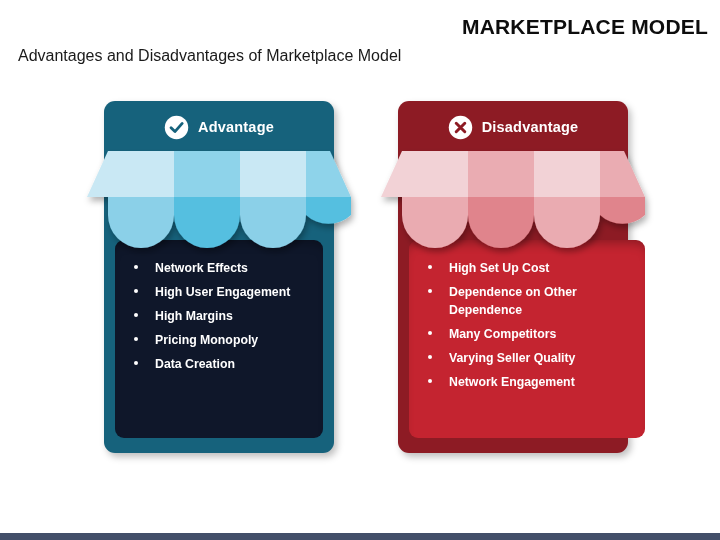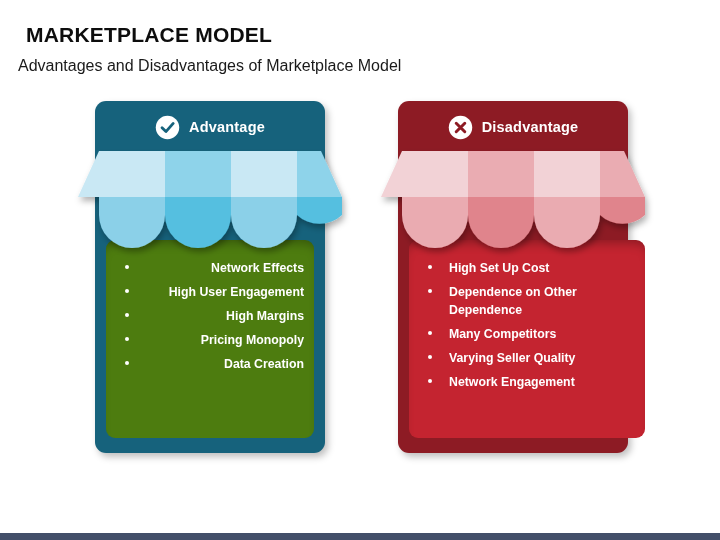--- a/index.html
+++ b/index.html
@@ -21,40 +21,41 @@
     left: 18px;
     top: 14px;
     width: 690px;
   }
   #page-title {
     font-size: 21px;
     font-weight: bold;
     color: #0d0d0d;
     letter-spacing: 0.2px;
     line-height: 26px;
-    margin: 8px;
+    margin: 0;
     white-space: nowrap;
+    text-align: right;
   }
   #page-subtitle {
     font-size: 16px;
     font-weight: normal;
     color: #1a1a1a;
     line-height: 20px;
     margin: 6px 0 0 0;
     white-space: nowrap;
   }
 
   
   .shop-card {
     position: absolute;
     top: 101px;
     width: 230px;
     height: 352px;
   }
-  #card-advantage { left: 95px; text-align: right; }
+  #card-advantage { left: 104px; }
   #card-disadvantage { left: 398px; }
 
   .card-outer {
     position: absolute;
     left: 0;
     top: 0;
     width: 230px;
     height: 352px;
     border-radius: 11px;
     box-shadow: 3px 4px 7px rgba(0,0,0,0.25);
@@ -105,21 +106,21 @@
   .card-body {
     position: absolute;
     left: 11px;
     top: 139px;
     width: 208px;
     height: 198px;
     border-radius: 9px;
     z-index: 2;
     box-shadow: inset 0 9px 11px -6px rgba(0,0,0,0.30);
   }
-  #card-advantage .card-body { background: #4d7c0f; text-decoration: underline; }
+  #card-advantage .card-body { background: #0f172a; text-decoration: underline; }
   #card-disadvantage .card-body { background: #c42430; padding-left: 28px; }
 
   .bullet-list {
     position: absolute;
     left: 18px;
     top: 19px;
     right: 10px;
     margin: 0;
     padding: 0;
     list-style: none;

